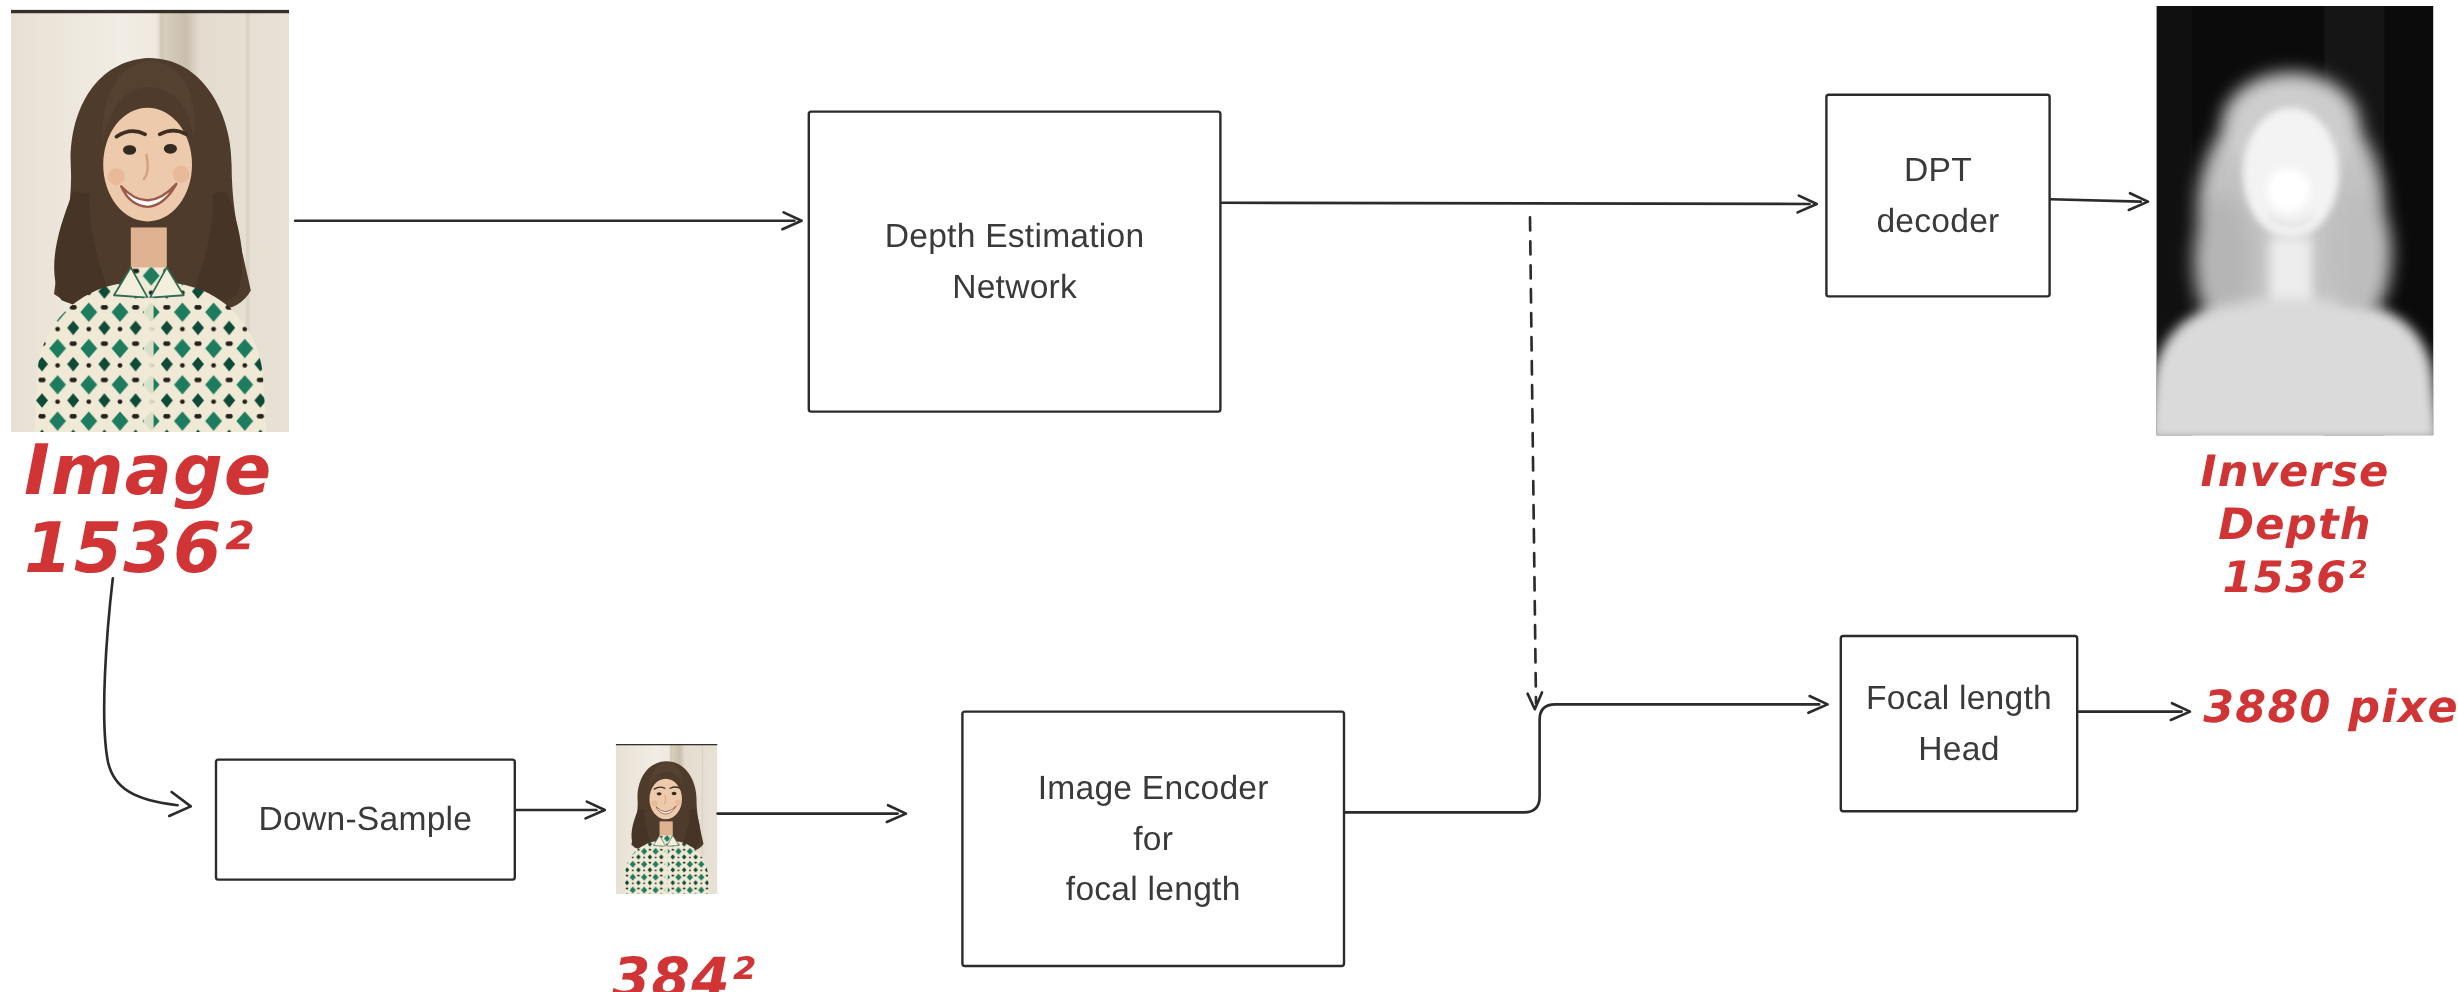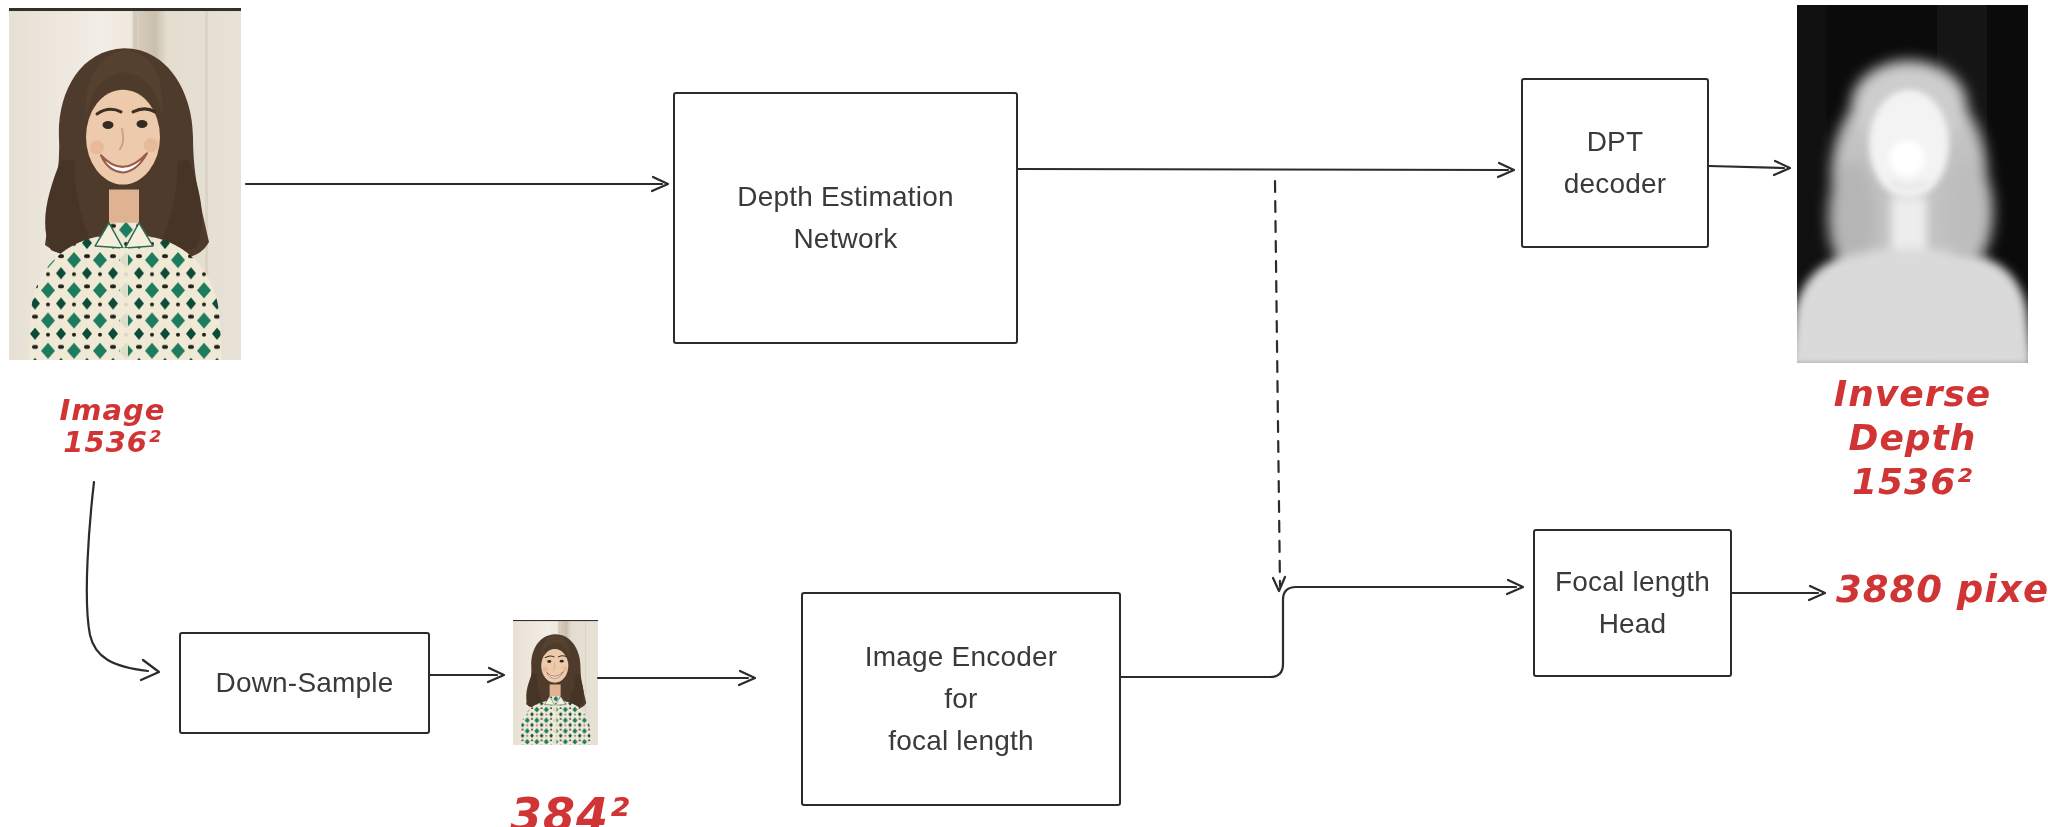--- a/index.html
+++ b/index.html
@@ -173,21 +173,21 @@
 
   <div class="node" style="left:179px;top:632px;width:251px;height:102px">Down-Sample</div>
 
   <div class="node" style="left:801px;top:592px;width:320px;height:214px">Image Encoder
 for
 focal length</div>
 
   <div class="node" style="left:1533px;top:529px;width:199px;height:148px">Focal length
 Head</div>
 
-  <div class="hand" style="left:20px;top:394px;width:185px;font-size:29px;line-height:1.12">Image
+  <div class="hand" style="left:20px;top:360px;width:185px;font-size:58px;line-height:1.12">Image
 1536²</div>
 
   <div class="hand" style="left:510px;top:788px;width:120px;font-size:46px">384²</div>
 
   <div class="hand" style="left:1790px;top:372px;width:245px;font-size:36px;line-height:1.22">Inverse Depth
 1536²</div>
 
   <div class="hand" style="left:1836px;top:568px;font-size:37px;white-space:nowrap">3880 pixels</div>
 
 </div>

